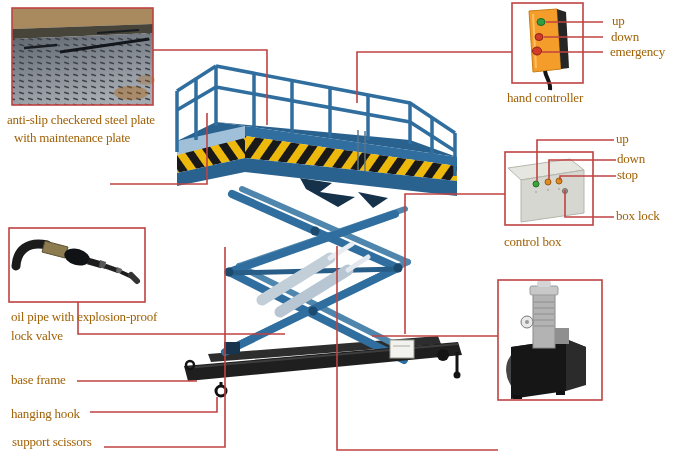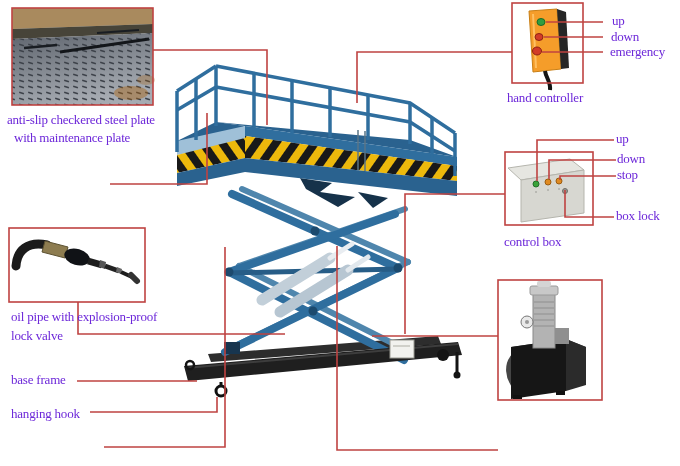--- a/index.html
+++ b/index.html
@@ -5,21 +5,21 @@
   html,body{margin:0;padding:0;background:#ffffff;}
   .stage{
     position:relative;width:680px;height:466px;background:#ffffff;overflow:hidden;
     font-family:"Liberation Serif", serif;
   }
   .stage svg{position:absolute;left:0;top:0;}
   .label{
     position:absolute;
     font:13px/16px "Liberation Serif", serif;
     letter-spacing:-0.2px;
-    color:#6d28d9;
+    color:#a16207;
     white-space:nowrap;
   }
 </style>
 </head>
 <body>
 
 <div class="stage">
 
 <svg width="680" height="466" viewBox="0 0 680 466">
   <defs>
@@ -212,20 +212,21 @@
     <path d="M498,450 L337,450 L337,246"></path>
   </g>
 </svg>
 
 <div class="label" style="left:7px;top:112px">anti-slip checkered steel plate</div>
 <div class="label" style="left:14px;top:130px">with maintenance plate</div>
 <div class="label" style="left:11px;top:309px">oil pipe with explosion-proof</div>
 <div class="label" style="left:11px;top:328px">lock valve</div>
 <div class="label" style="left:11px;top:372px">base frame</div>
 <div class="label" style="left:11px;top:406px">hanging hook</div>
+<div class="label" style="left:12px;top:434px">support scissors</div>
 <div class="label" style="left:507px;top:90px">hand controller</div>
 <div class="label" style="left:612px;top:13px">up</div>
 <div class="label" style="left:611px;top:29px">down</div>
 <div class="label" style="left:610px;top:44px">emergency</div>
 <div class="label" style="left:616px;top:131px">up</div>
 <div class="label" style="left:617px;top:151px">down</div>
 <div class="label" style="left:617px;top:167px">stop</div>
 <div class="label" style="left:616px;top:208px">box lock</div>
 <div class="label" style="left:504px;top:234px">control box</div>
 

